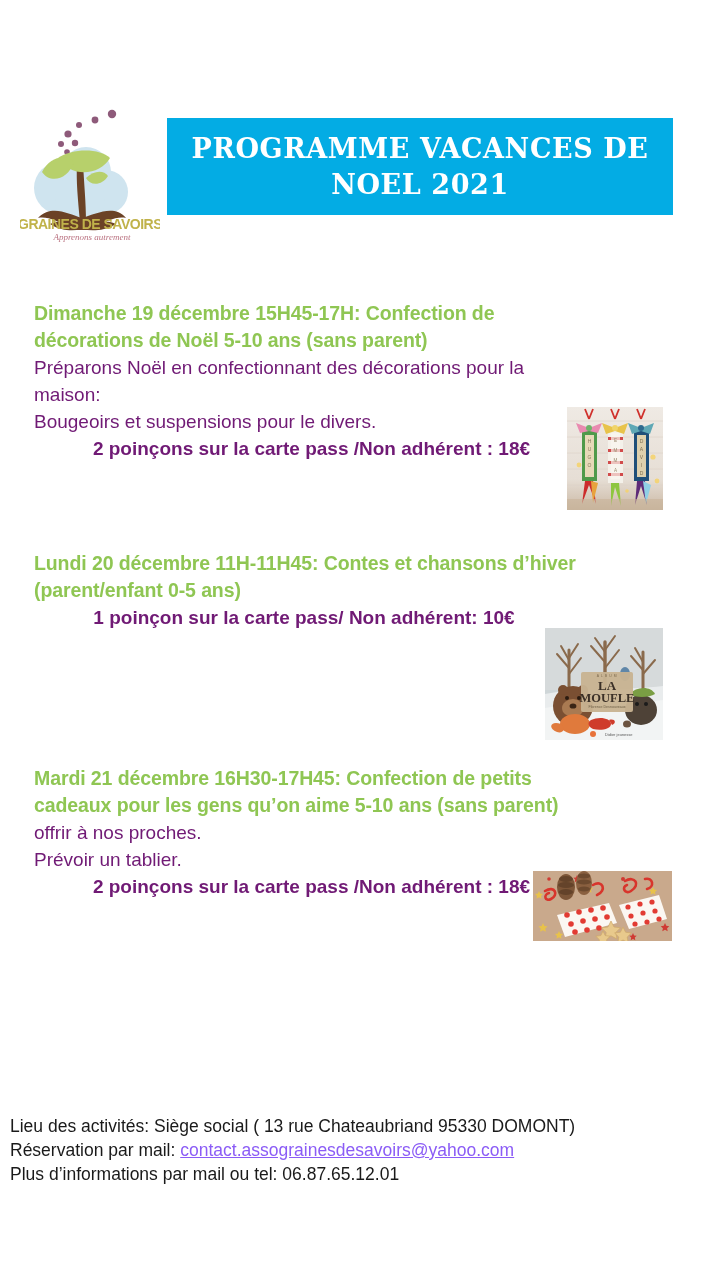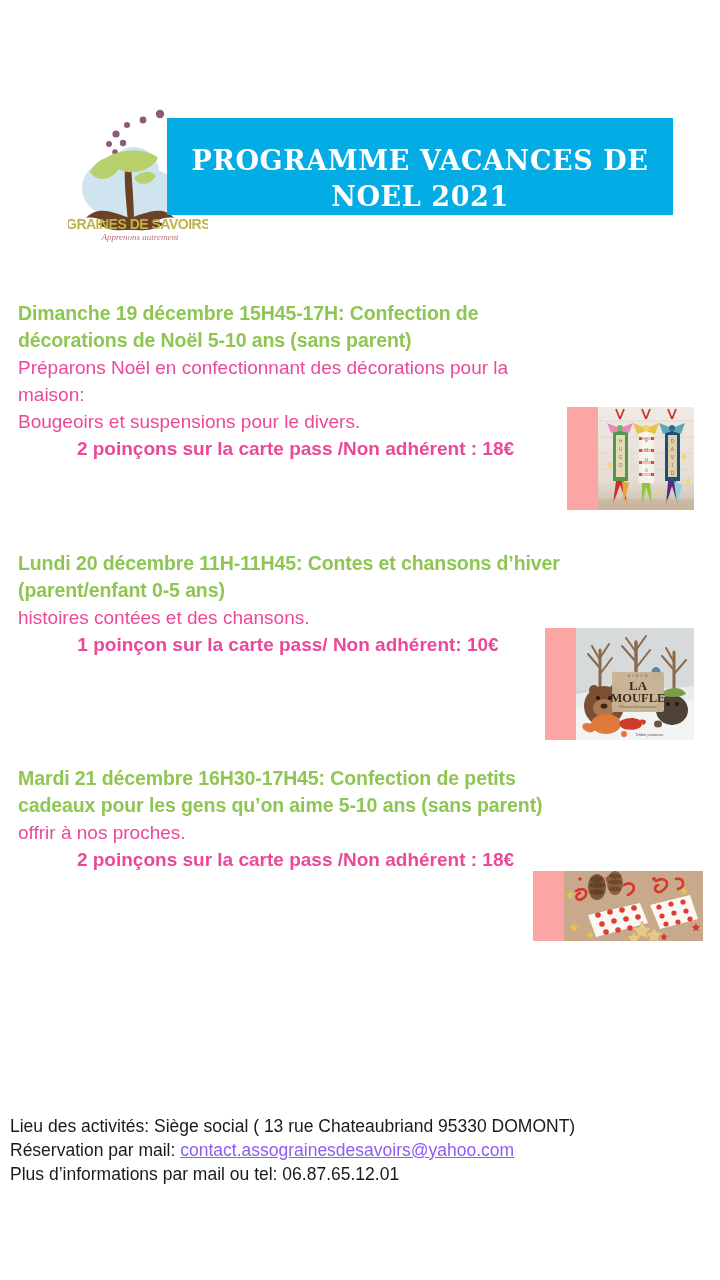--- a/index.html
+++ b/index.html
@@ -33,51 +33,50 @@
     width: 720px;
     height: 150px;
   }
 
   .logo {
     position: absolute;
     left: 20px;
     top: 4px;
     width: 140px;
     height: 142px;
-    margin-left: 48px;
   }
   .logo svg { display: block; width: 140px; height: 142px; }
 
   .title-banner {
     position: absolute;
     left: 167px;
     top: 22px;
     width: 506px;
     height: 97px;
     background: #03ace4;
     display: flex;
-    align-items: flex-end;
+    align-items: center;
     justify-content: center;
   }
   .title-banner .title-text {
     color: #ffffff;
     font-family: "DejaVu Serif", serif;
     font-weight: bold;
     font-size: 27px;
     line-height: 36px;
     letter-spacing: 0.6px;
     text-align: center;
     padding: 0 14px;
     text-transform: uppercase;
   }
 
   
   .event {
     position: absolute;
-    left: 0;
+    left: 16px;
     width: 589px;
   }
   .event-1 { top: 300px; }
   .event-2 { top: 534px; margin-top: 16px; }
   .event-3 { top: 765px; }
 
   .event-heading {
     color: #8fc653;
     font-weight: bold;
     font-size: 19.5px;
@@ -88,39 +87,38 @@
   }
   .event-heading .act {
     color: #8fc653;
   }
 
   .event-body {
     font-size: 19px;
     line-height: 27px;
     padding: 0 16px 0 18px;
     margin: 0;
-    color: #ec4899;
+    color: #701a75;
     max-width: 640px;
   }
   .event-body .line { display: block; }
   .event-body .price {
     display: block;
     font-weight: bold;
     text-align: center;
   }
   .event-1 .event-body { max-width: 560px; }
   .event-2 .event-body { max-width: 540px; }
   .event-3 .event-body { max-width: 700px; }
 
   
   .photo {
     position: absolute;
     overflow: hidden;
-    background: #fca5a5;
-    padding-left: 31px;
+    background: #f0abfc;
   }
   .photo-ornaments {
     left: 567px;  top: 407px;
     width: 96px;  height: 103px;
   }
   .photo-moufle {
     left: 545px;  top: 628px;
     width: 118px; height: 112px;
   }
   .photo-gifts {
@@ -292,21 +290,20 @@
       <rect x="0" y="92" width="96" height="11" fill="#c6b095" opacity="0.55"></rect>
     </svg>
   </div>
 
   <section class="event event-2">
     <h2 class="event-heading">
       <span>Lundi 20 décembre 11H-11H45:</span>
       <span class="act">Contes et chansons d’hiver (parent/enfant 0-5 ans)</span>
     </h2>
     <p class="event-body">
-      <span class="line">histoires contées et des chansons.</span>
       <span class="price">1 poinçon sur la carte pass/ Non adhérent: 10€</span>
     </p>
   </section>
 
   <div class="photo photo-moufle">
     <svg viewBox="0 0 118 112" xmlns="http://www.w3.org/2000/svg" aria-hidden="true">
 
       <rect width="118" height="112" fill="#cfd6d8"></rect>
       <rect y="0" width="118" height="62" fill="#d6dadb"></rect>
 
@@ -356,20 +353,21 @@
     </svg>
   </div>
 
   <section class="event event-3">
     <h2 class="event-heading">
       <span>Mardi 21 décembre 16H30-17H45:</span>
       <span class="act">Confection de petits cadeaux pour les gens qu’on aime 5-10 ans (sans parent)</span>
     </h2>
     <p class="event-body">
       <span class="line">offrir à nos proches.</span>
+      <span class="line">Prévoir un tablier.</span>
       <span class="price">2 poinçons sur la carte pass /Non adhérent : 18€</span>
     </p>
   </section>
 
   <div class="photo photo-gifts">
     <svg viewBox="0 0 139 70" xmlns="http://www.w3.org/2000/svg" aria-hidden="true">
       <rect width="139" height="70" fill="#c4a489"></rect>
       <rect width="139" height="70" fill="#c9a98c"></rect>
 
       <g fill="#e8c24a">

